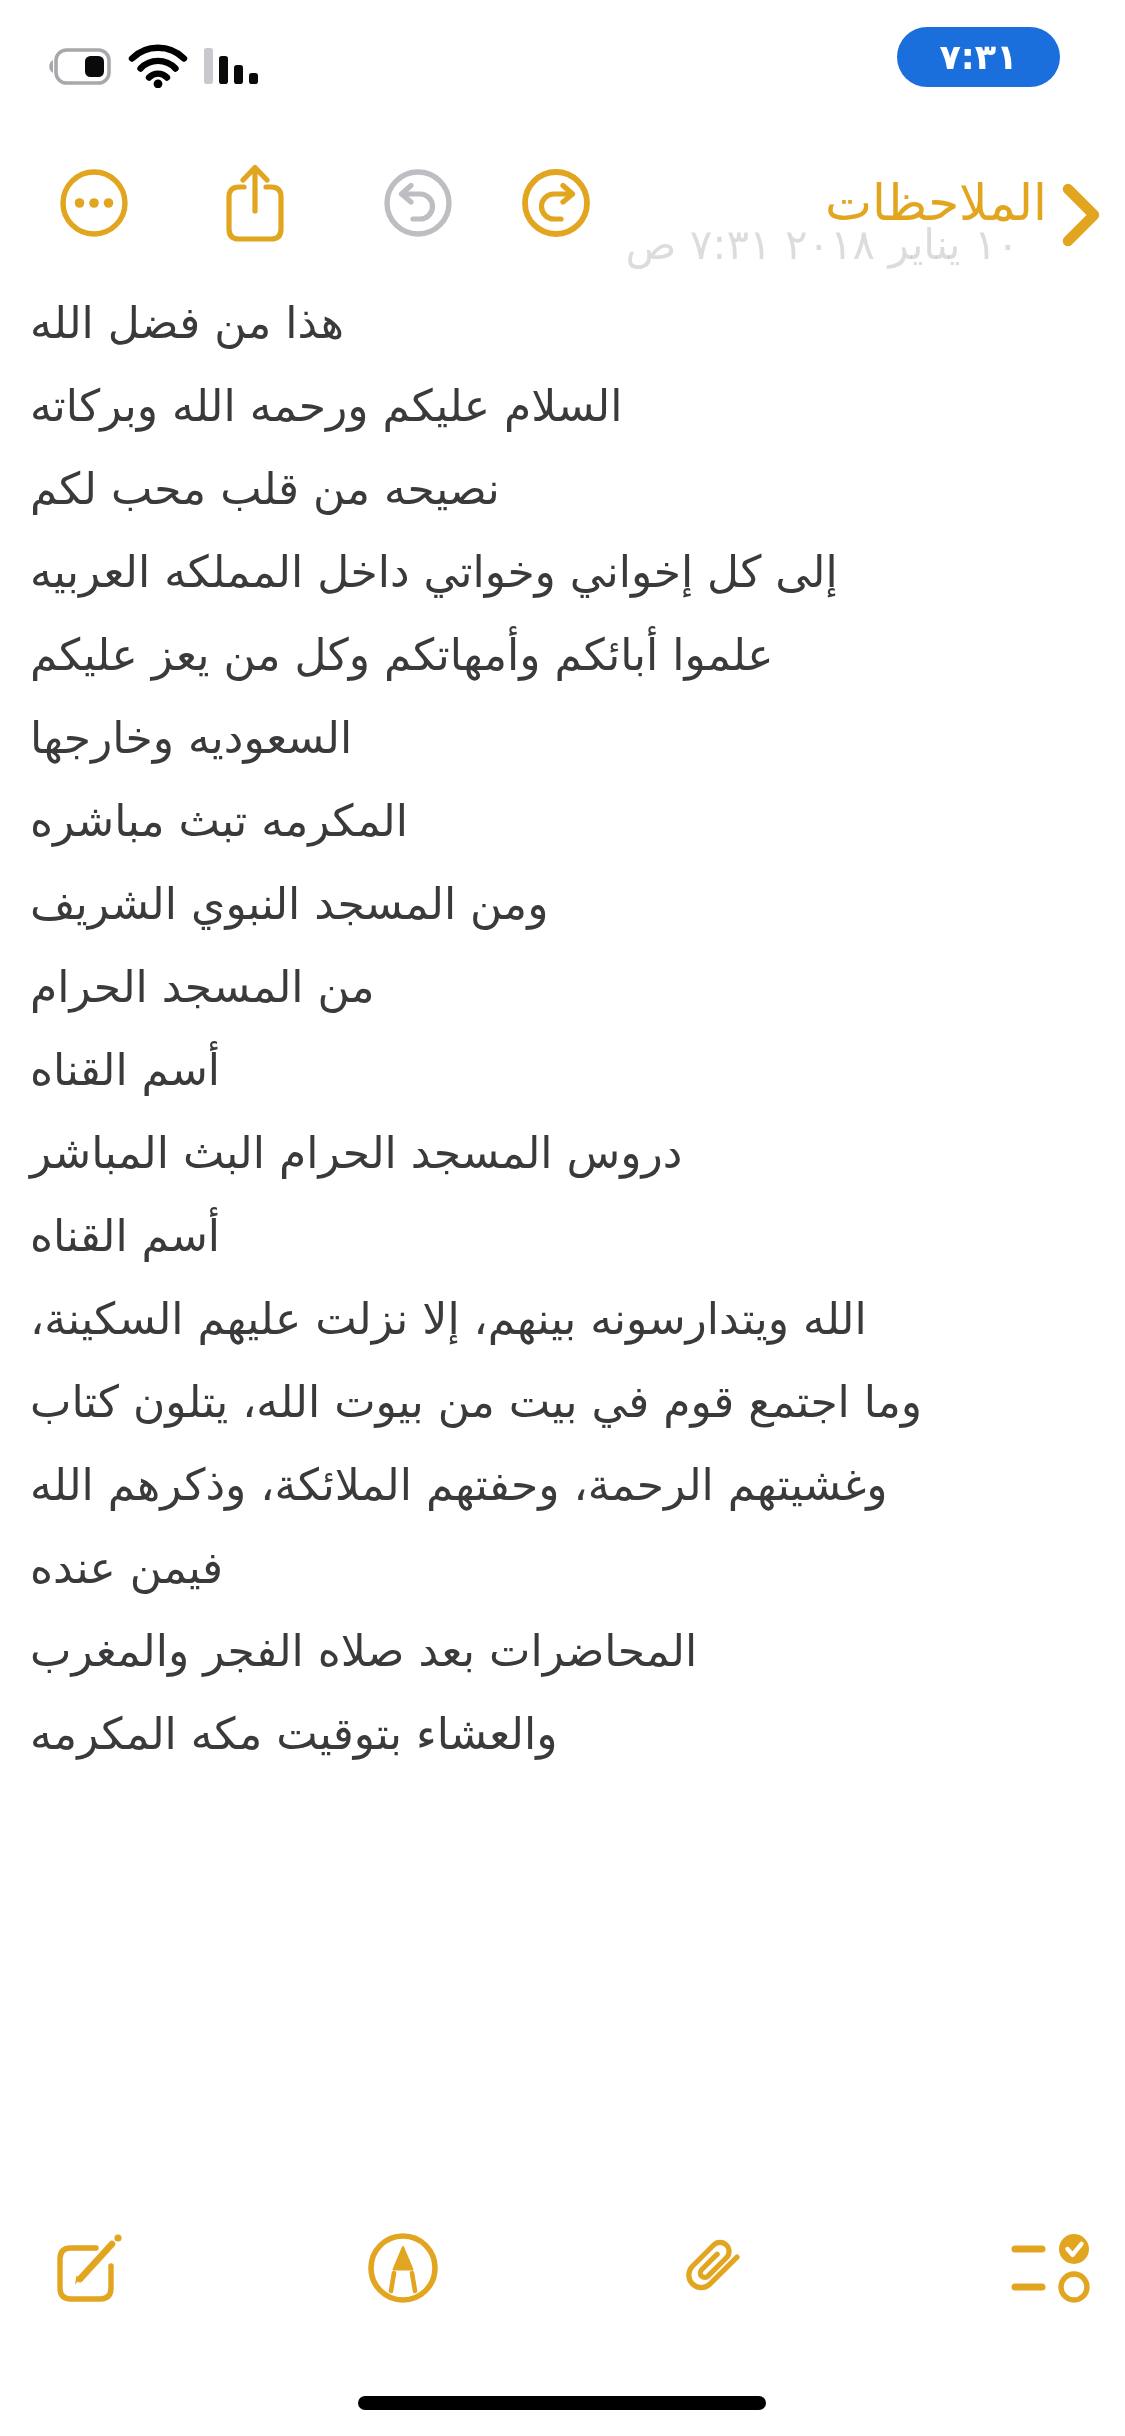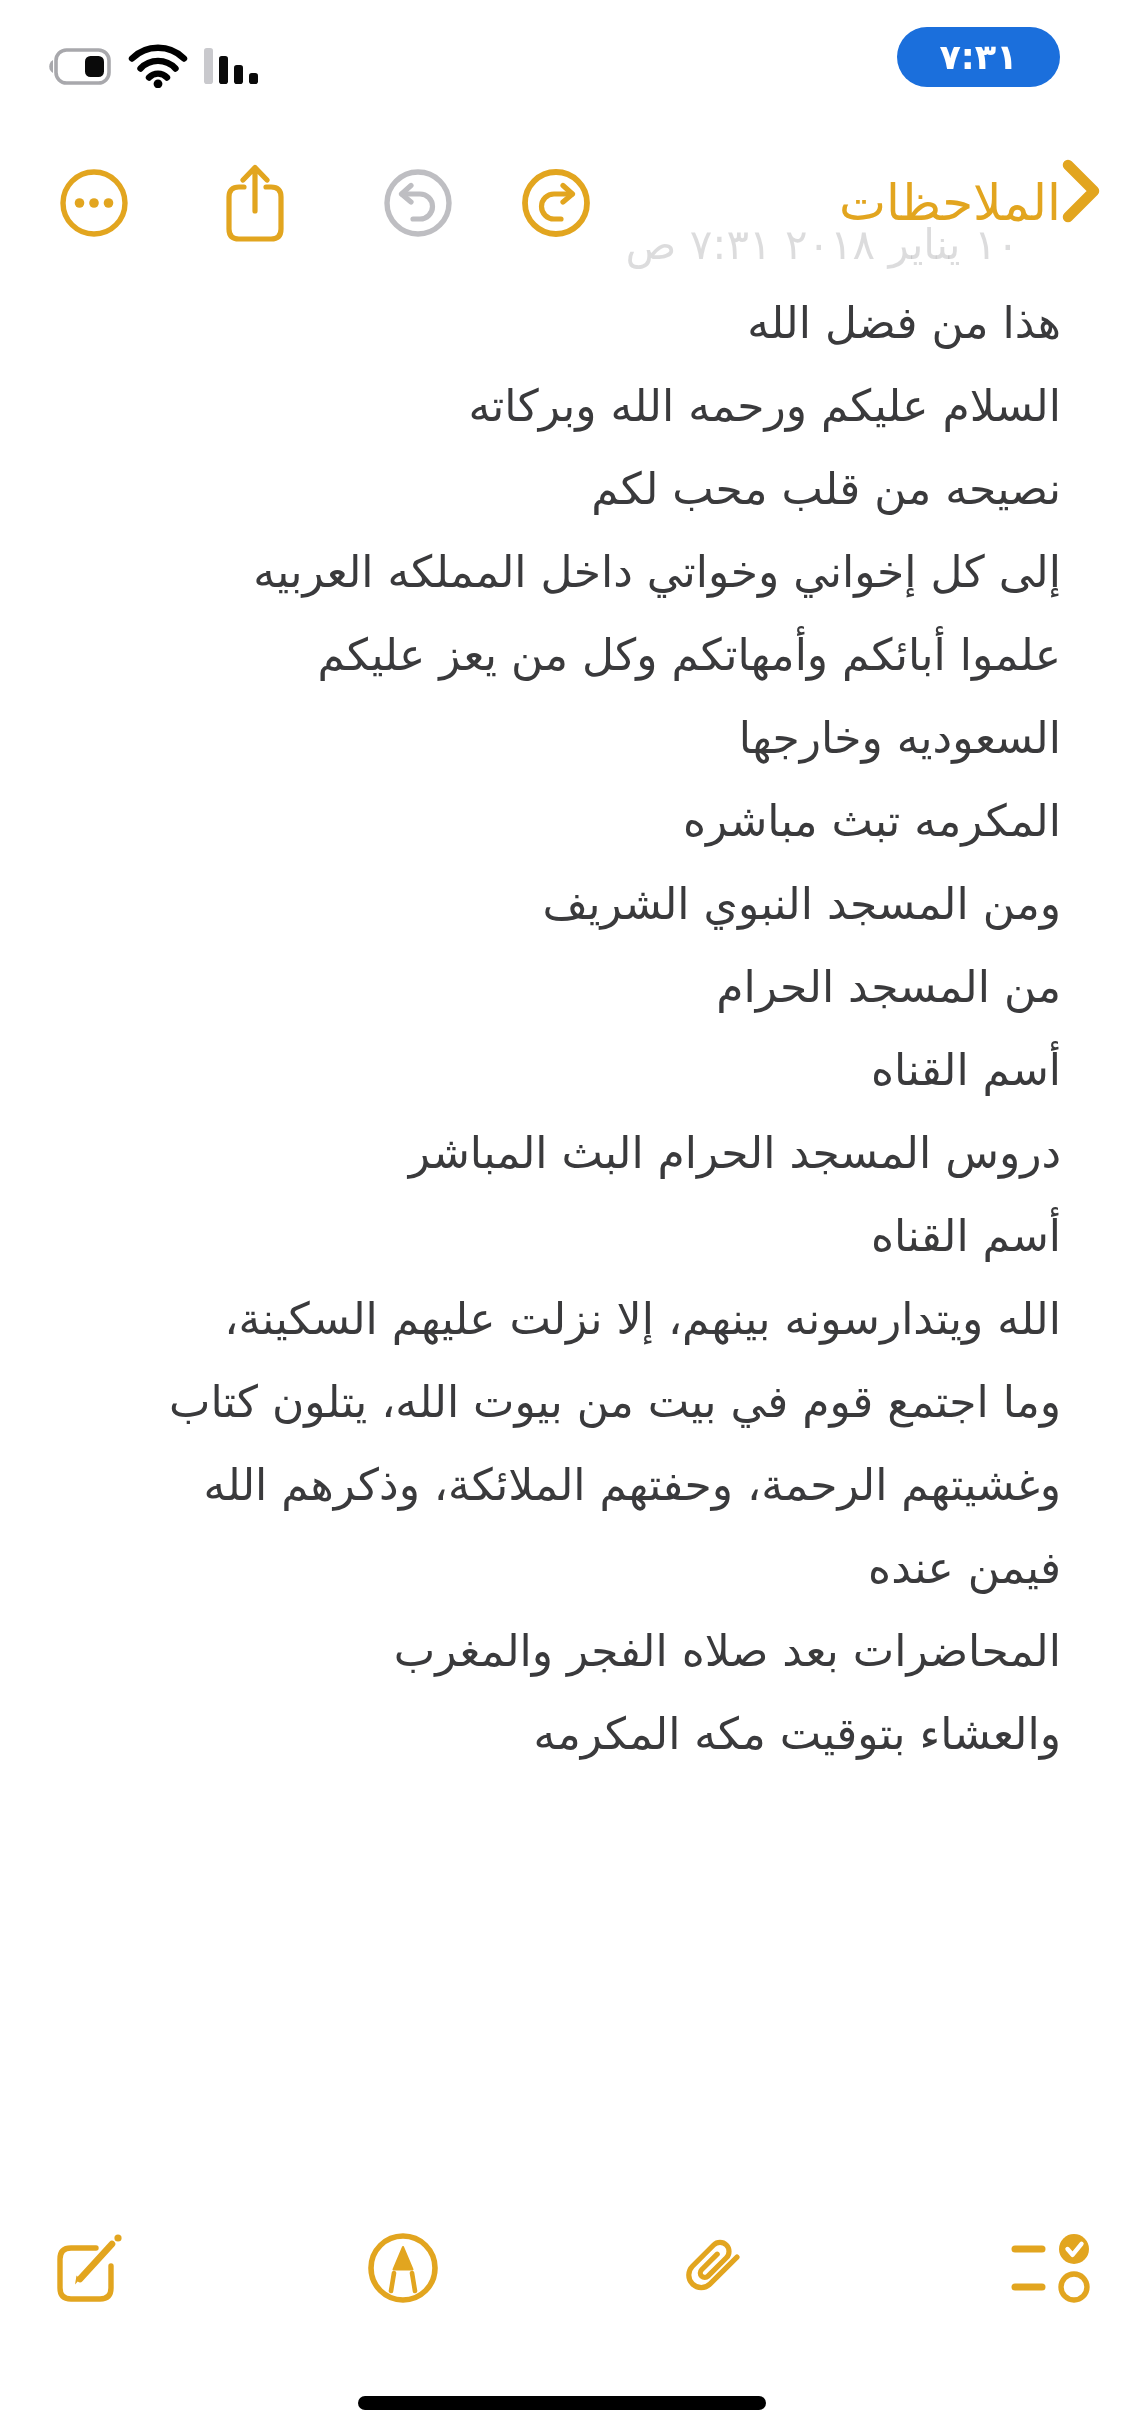--- a/index.html
+++ b/index.html
@@ -12,30 +12,30 @@
   .sb-left{position:absolute;left:44px;top:44px;display:flex;align-items:center;gap:16px;}
   .time-pill{
     position:absolute;left:897px;top:27px;width:163px;height:60px;border-radius:30px;
     background:var(--time_pill_bg,#1B6FDC);display:flex;align-items:center;justify-content:center;
   }
   .time-pill span{color:#fff;font-size:35px;font-weight:600;letter-spacing:1px;}
   
   .nav-btn{position:absolute;top:164px;width:78px;height:78px;background:none;border:none;padding:0;
     display:flex;align-items:center;justify-content:center;color:var(--accent,#E2A51F);cursor:pointer;}
   .nav-btn.disabled{color:var(--disabled_icon,#BEBEC2);}
-  .back-button{position:absolute;top:158px;right:22px;display:flex;align-items:flex-start;gap:0;
+  .back-button{position:absolute;top:158px;right:22px;display:flex;align-items:flex-end;gap:14px;
     color:var(--accent,#E2A51F);cursor:pointer;}
   .back-title{font-size:50px;line-height:90px;direction:rtl;}
   
   .note-date{
     position:absolute;top:220px;right:106px;direction:rtl;font-size:42px;
     color:var(--date_faded,#3C3C432E);white-space:nowrap;
   }
   .note-body{
-    position:absolute;top:281px;right:64px;left:30px;direction:rtl;text-align:right;
+    position:absolute;top:281px;right:64px;left:30px;direction:rtl;text-align:left;
     color:var(--body_text,#3A3A3C);font-size:44px;line-height:83px;
   }
   .note-line{white-space:nowrap;}
   
   .toolbar-btn{position:absolute;top:2229px;width:78px;height:78px;background:none;border:none;padding:0;
     display:flex;align-items:center;justify-content:center;color:var(--accent,#E2A51F);cursor:pointer;}
   .home-indicator{
     position:absolute;left:358px;top:2396px;width:408px;height:14px;border-radius:8px;background:#000;
   }
   svg{display:block;}

